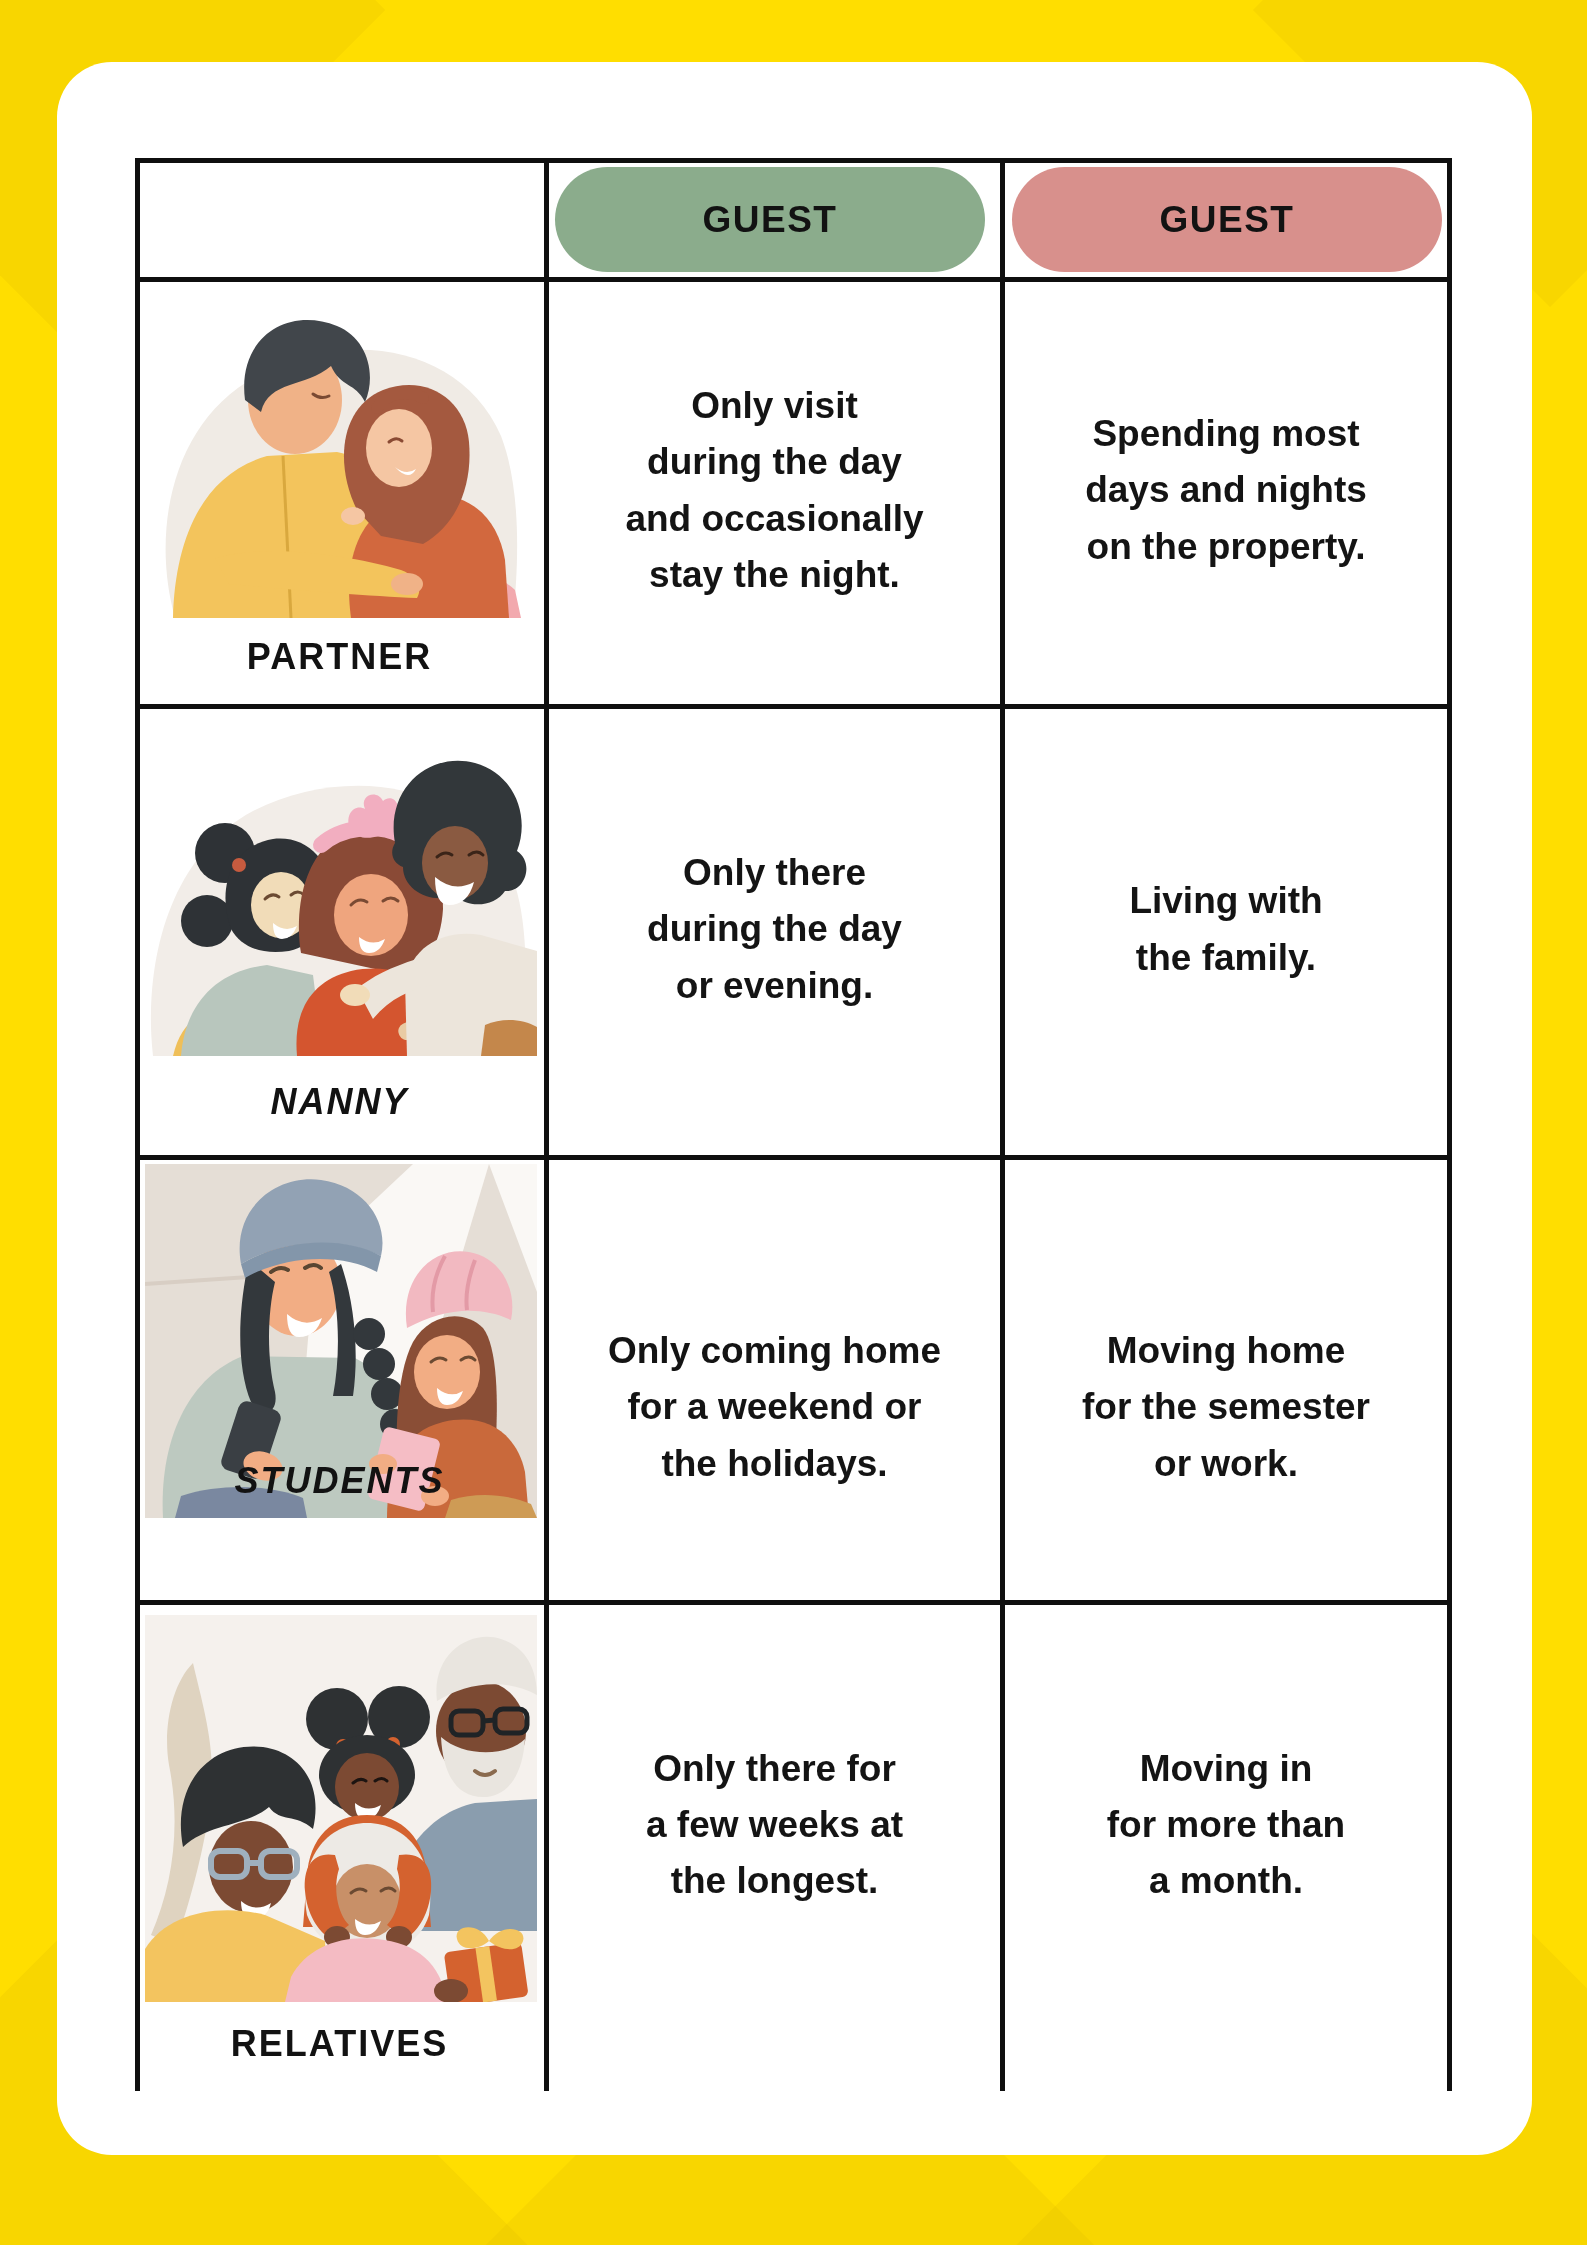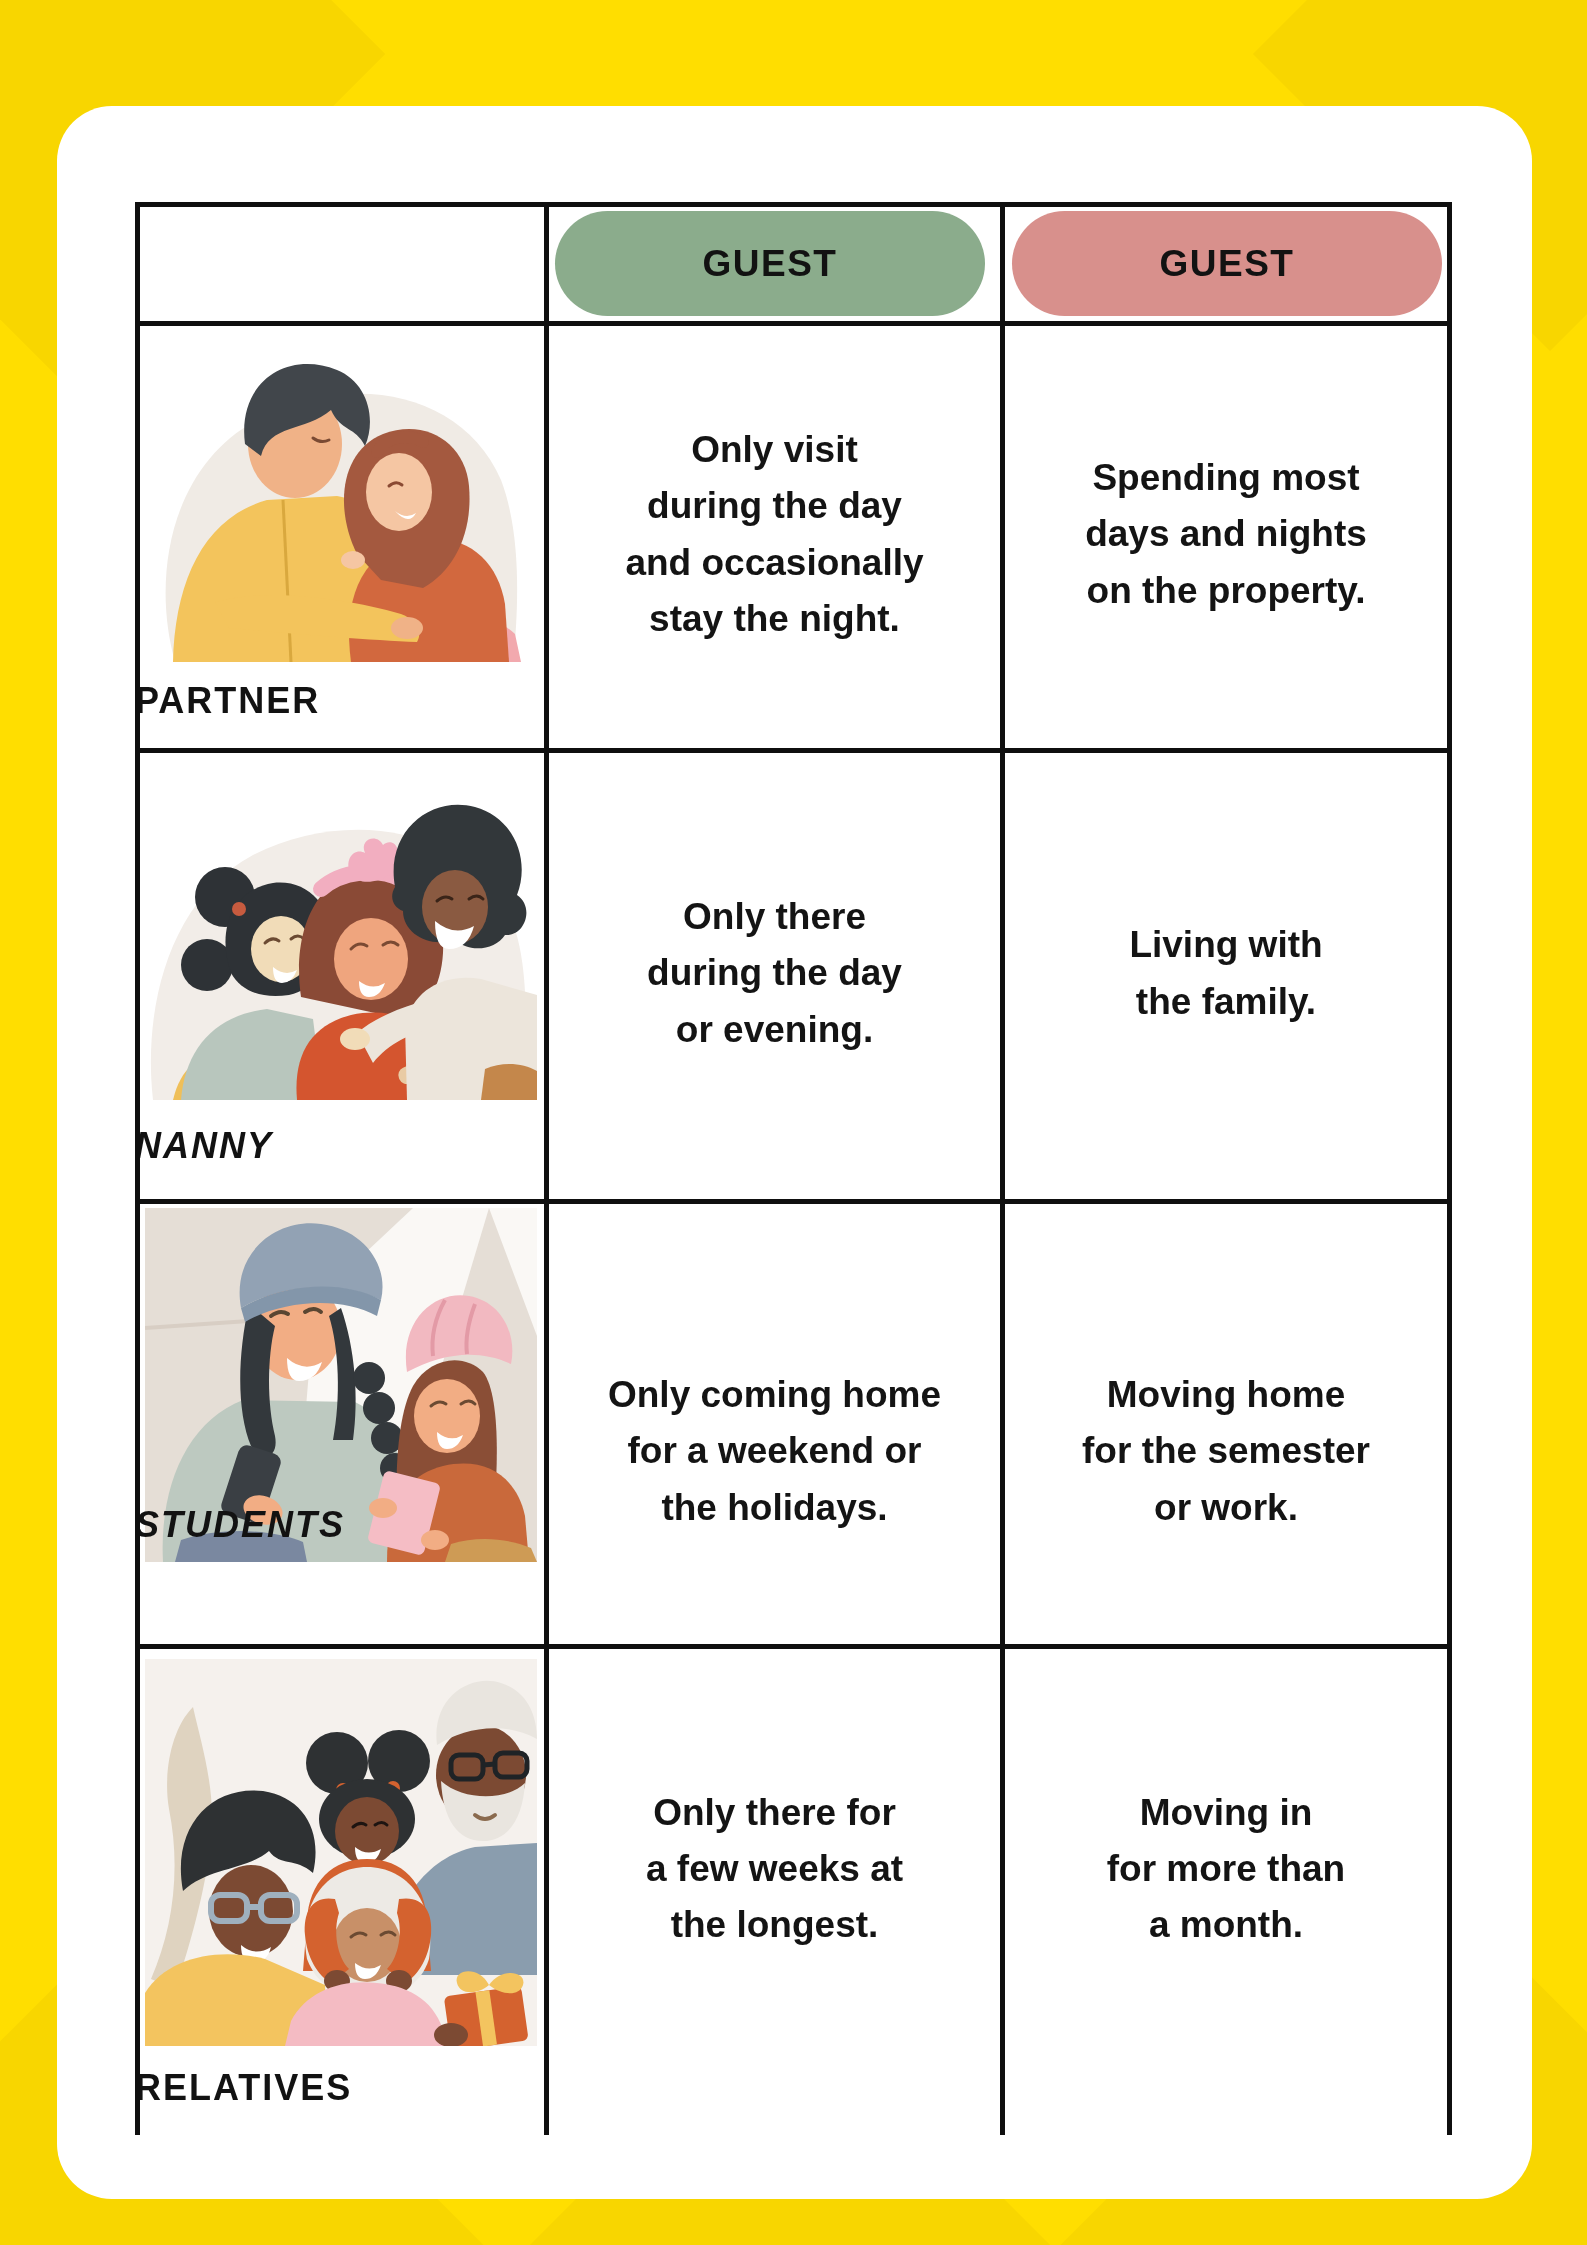--- a/index.html
+++ b/index.html
@@ -2,21 +2,21 @@
 <html><head>
 <meta charset="utf-8">
 <style>
   html,body{margin:0;padding:0;}
   body{
     width:1587px;height:2245px;
     background:#FFDE00;
     font-family:"Liberation Sans","DejaVu Sans",sans-serif;
     position:relative;overflow:hidden;
   }
-  #page{position:absolute;inset:0;width:1587px;height:1686px;margin-top:44px;}
+  #page{position:absolute;inset:0;width:1587px;height:1686px;}
 
   
   .deco{position:absolute;background:#DDBA00;opacity:.22;z-index:0;}
   .deco.d1{left:-170px;top:-220px;width:460px;height:460px;transform:rotate(45deg);}
   .deco.d2{left:1340px;top:-200px;width:420px;height:420px;transform:rotate(45deg);}
   .deco.d3{left:-180px;top:1990px;width:640px;height:640px;transform:rotate(45deg);}
   .deco.d4{left:430px;top:2090px;width:720px;height:720px;transform:rotate(45deg);}
   .deco.d5{left:1120px;top:1960px;width:620px;height:620px;transform:rotate(45deg);}
 
   .card{
@@ -43,21 +43,21 @@
   
   .illus{position:absolute;left:145px;width:392px;overflow:hidden;z-index:2;}
   .illus svg{display:block;width:100%;height:100%;}
   .illus.partner{top:296px;height:322px;}
   .illus.nanny{top:723px;height:333px;}
   .illus.students{top:1164px;height:354px;}
   .illus.relatives{top:1615px;height:387px;}
 
   
   .row-label{
-    position:absolute;left:135px;width:409px;text-align:left;z-index:2;
+    position:absolute;left:135px;width:409px;text-align:center;z-index:2;
     font-size:36px;font-weight:700;letter-spacing:2px;color:#121212;
   }
   .row-label.partner{top:636px;}
   .row-label.nanny{top:1081px;font-style:italic;}
   .row-label.students{top:1460px;font-style:italic;}
   .row-label.relatives{top:2023px;}
 
   
   .cell{
     position:absolute;display:flex;align-items:center;justify-content:center;

